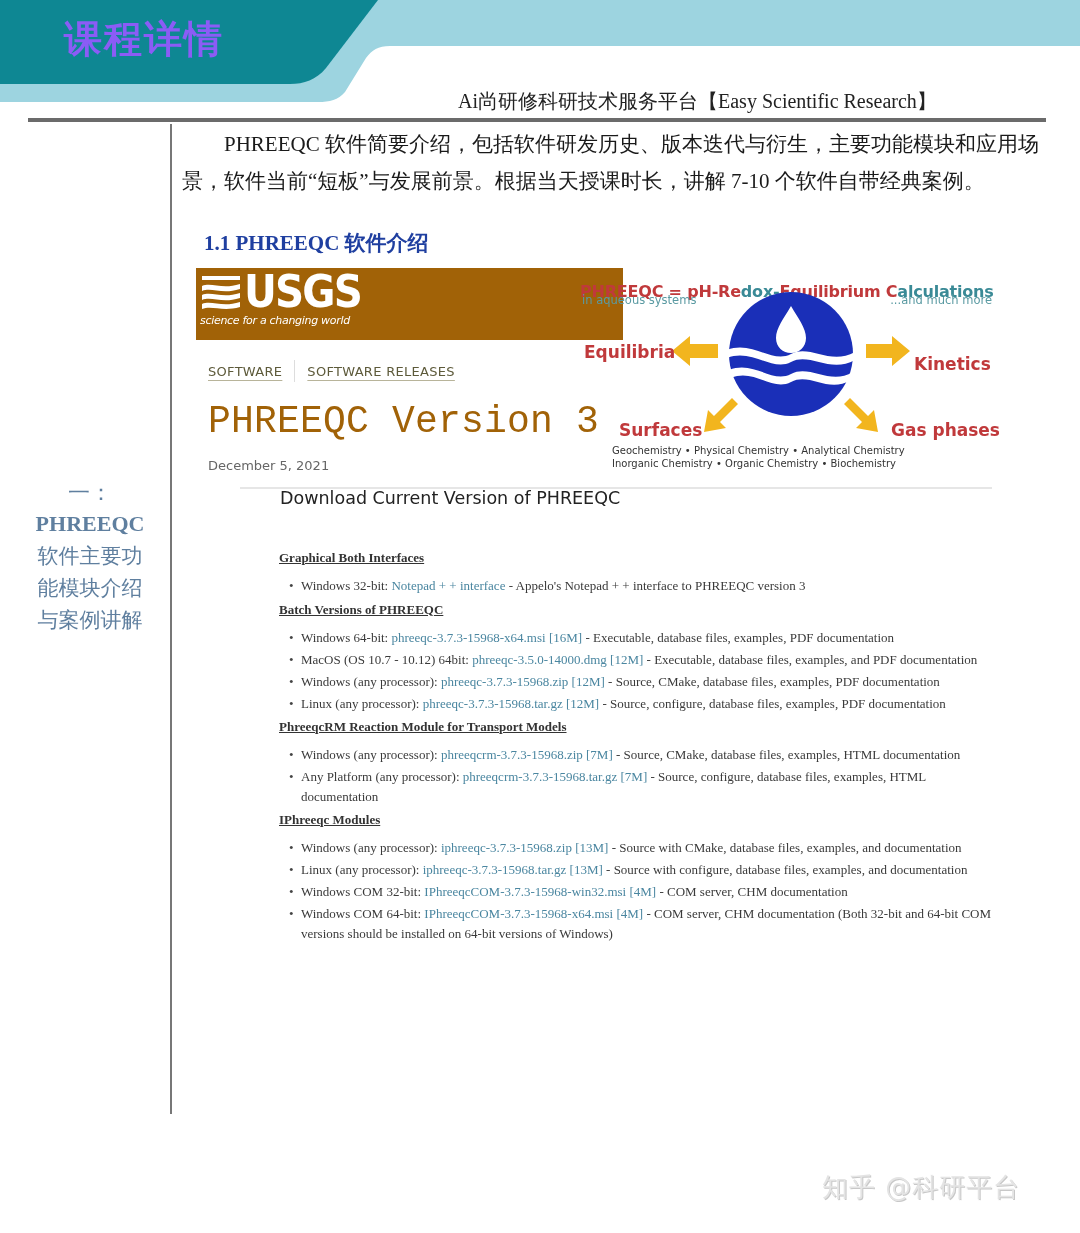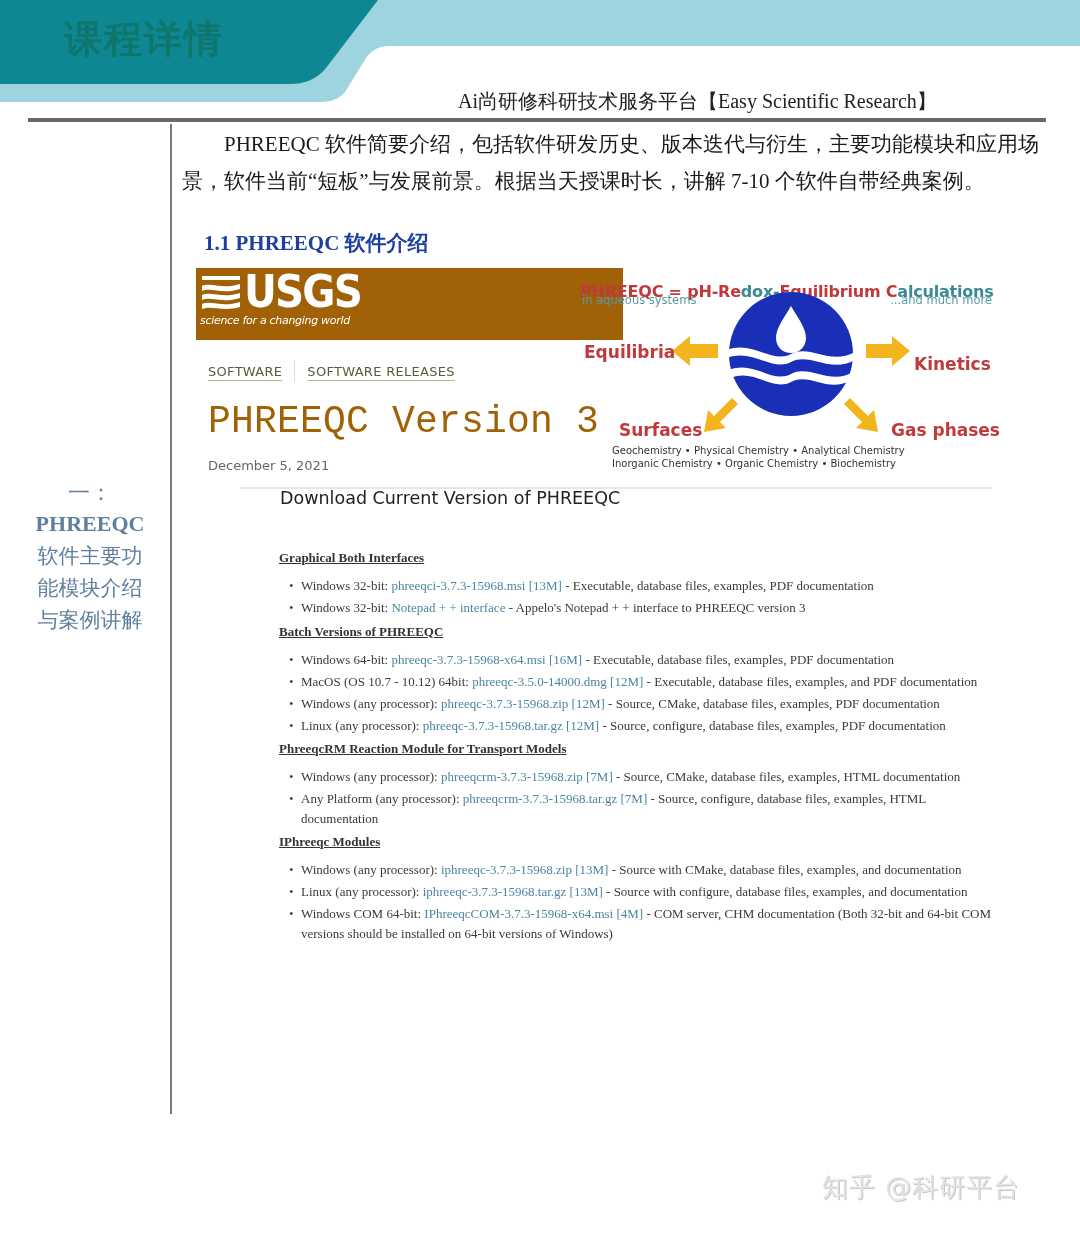--- a/index.html
+++ b/index.html
@@ -5,21 +5,21 @@
   * { box-sizing: border-box; margin: 0; padding: 0; }
   html, body { width: 1080px; height: 1233px; background: #ffffff; overflow: hidden; }
   body { position: relative; font-family: "DejaVu Serif", serif; color: #222; }
 
   
   .banner { position: absolute; left: 0; top: 0; width: 1080px; height: 110px; }
   .banner svg { position: absolute; left: 0; top: 0; }
   .banner-title {
     position: absolute; left: 64px; top: 14px;
     font-family: Liberation Sans, sans-serif; font-weight: bold;
-    font-size: 38px; color: #0f766e; letter-spacing: 2px;
+    font-size: 38px; color: #8b5cf6; letter-spacing: 2px;
   }
   .platform-title {
     position: absolute; left: 458px; top: 88px;
     font-family: "Liberation Serif", serif; font-size: 20px; color: #222;
     white-space: nowrap;
   }
   .header-rule {
     position: absolute; left: 28px; top: 118px; width: 1018px; height: 4px;
     background: #6b6b6b;
   }
@@ -191,21 +191,20 @@
 </div>
 <div class="dg-rule"></div>
 
 <div class="dl-title">Download Current Version of PHREEQC</div>
 
 <div class="dl-wrap">
 
   <div class="grp">
     <div class="grp-head">Graphical Both Interfaces</div>
     <ul class="dl-list">
-      <li class="dl-item"><span>Windows 32-bit: </span><span class="dl-link">phreeqci-3.7.3-15968.msi [13M]</span><span> - Executable, database files, examples, PDF documentation</span></li>
       <li class="dl-item"><span>Windows 32-bit: </span><span class="dl-link">Notepad + + interface</span><span> - Appelo's Notepad + + interface to PHREEQC version 3</span></li>
     </ul>
   </div>
 
   <div class="grp">
     <div class="grp-head">Batch Versions of PHREEQC</div>
     <ul class="dl-list">
       <li class="dl-item"><span>Windows 64-bit: </span><span class="dl-link">phreeqc-3.7.3-15968-x64.msi [16M]</span><span> - Executable, database files, examples, PDF documentation</span></li>
       <li class="dl-item"><span>MacOS (OS 10.7 - 10.12) 64bit: </span><span class="dl-link">phreeqc-3.5.0-14000.dmg [12M]</span><span> - Executable, database files, examples, and PDF documentation</span></li>
       <li class="dl-item"><span>Windows (any processor): </span><span class="dl-link">phreeqc-3.7.3-15968.zip [12M]</span><span> - Source, CMake, database files, examples, PDF documentation</span></li>
@@ -219,18 +218,19 @@
       <li class="dl-item"><span>Windows (any processor): </span><span class="dl-link">phreeqcrm-3.7.3-15968.zip [7M]</span><span>  - Source, CMake, database files, examples, HTML documentation</span></li>
       <li class="dl-item"><span>Any Platform (any processor): </span><span class="dl-link">phreeqcrm-3.7.3-15968.tar.gz [7M]</span><span>  - Source, configure, database files, examples, HTML documentation</span></li>
     </ul>
   </div>
 
   <div class="grp">
     <div class="grp-head">IPhreeqc Modules</div>
     <ul class="dl-list">
       <li class="dl-item"><span>Windows (any processor): </span><span class="dl-link">iphreeqc-3.7.3-15968.zip [13M]</span><span> - Source with CMake, database files, examples, and documentation</span></li>
       <li class="dl-item"><span>Linux (any processor): </span><span class="dl-link">iphreeqc-3.7.3-15968.tar.gz [13M]</span><span> - Source with configure, database files, examples, and documentation</span></li>
+      <li class="dl-item"><span>Windows COM 32-bit: </span><span class="dl-link">IPhreeqcCOM-3.7.3-15968-win32.msi [4M]</span><span> - COM server, CHM documentation</span></li>
       <li class="dl-item"><span>Windows COM 64-bit: </span><span class="dl-link">IPhreeqcCOM-3.7.3-15968-x64.msi [4M]</span><span> - COM server, CHM documentation (Both 32-bit and 64-bit COM versions should be installed on 64-bit versions of Windows)</span></li>
     </ul>
   </div>
 </div>
 
 <div style="position:absolute; left:822px; top:1170px; font-family:'DejaVu Sans', sans-serif; font-size:26px; color:#e4e4e4; text-shadow:1px 1px 0 #c8c8c8; letter-spacing:1px;">知乎 @科研平台</div>
 
 </body></html>

